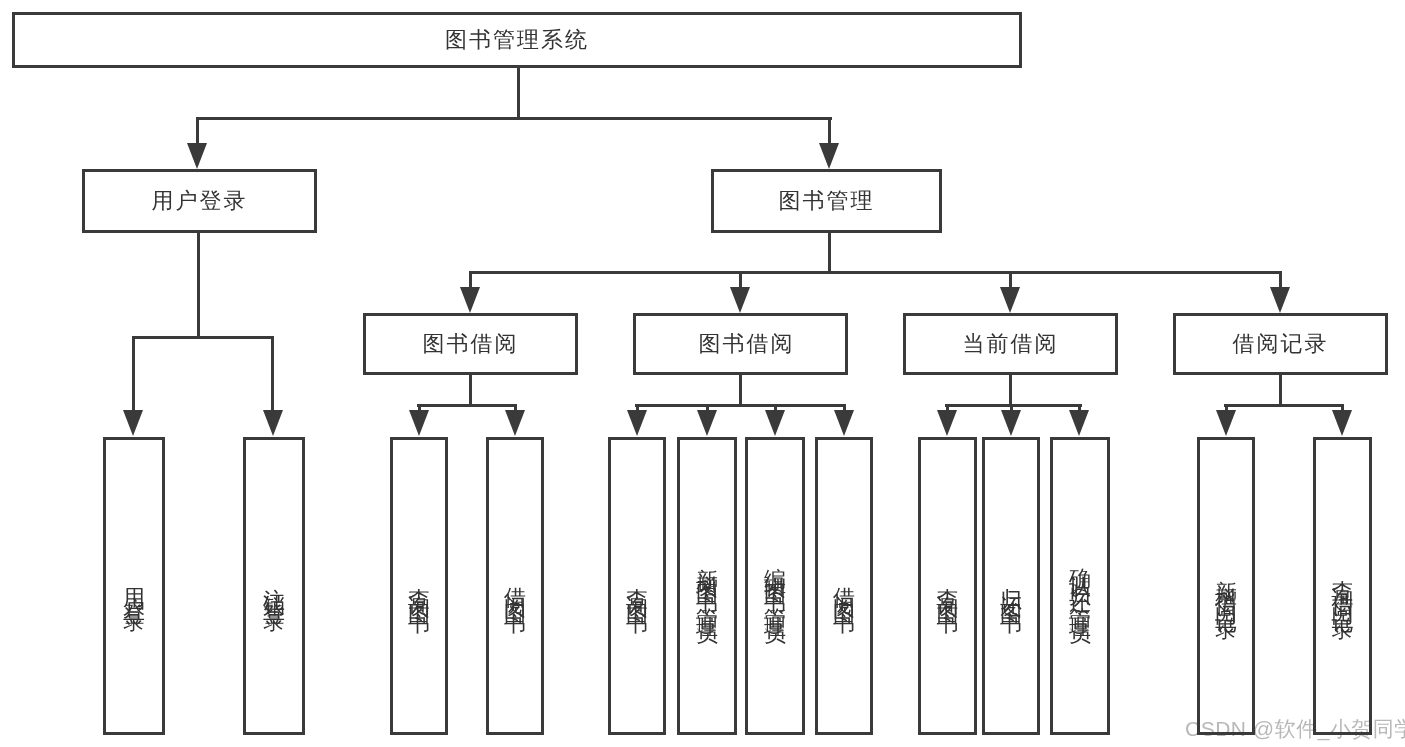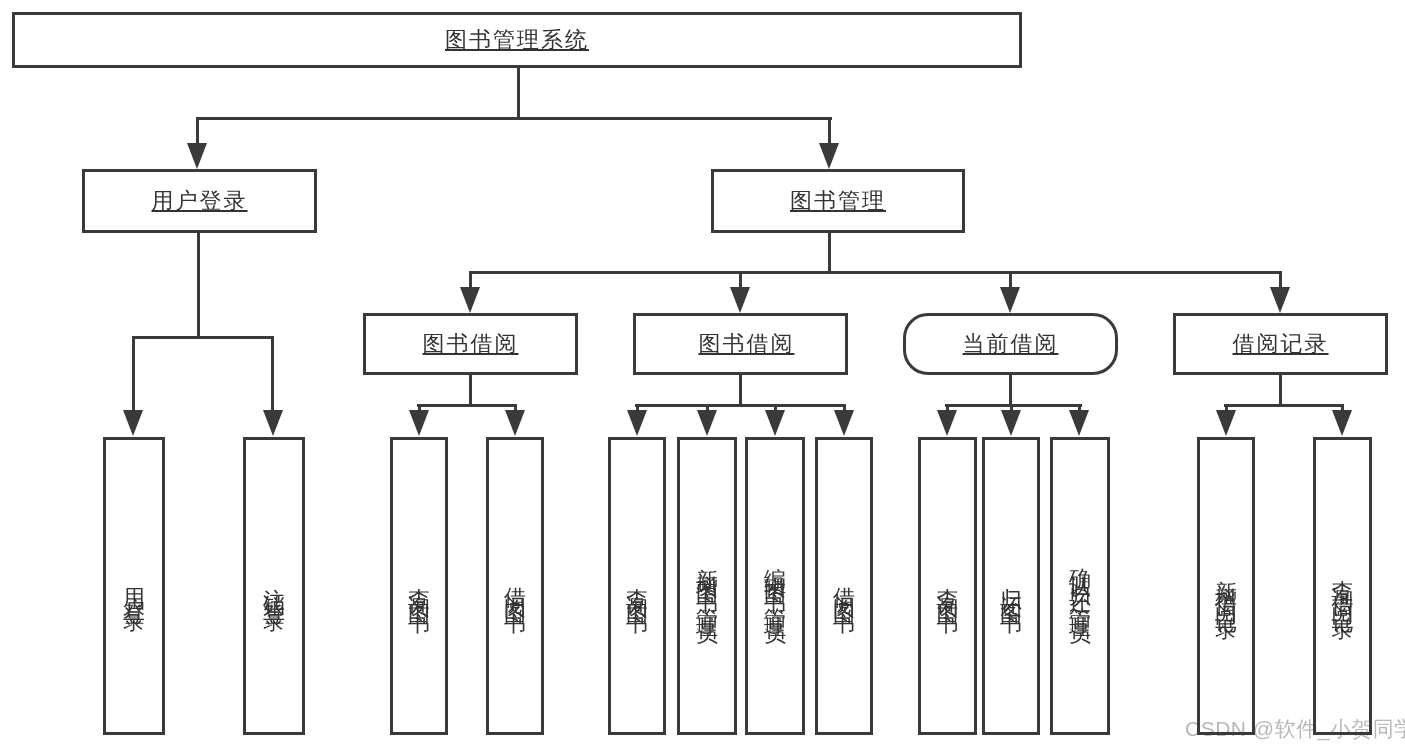--- a/index.html
+++ b/index.html
@@ -28,21 +28,20 @@
     display: flex;
     align-items: center;
     justify-content: center;
     z-index: 2;
   }
   .box .hlabel {
     font-size: 22px;
     color: var(--text);
     letter-spacing: 2px;
     white-space: nowrap;
-    text-decoration: underline;
   }
   .leaf { top: 437px; height: 298px; }
   .leaf .vtext {
     writing-mode: vertical-rl;
     text-orientation: mixed;
     font-size: 22px;
     letter-spacing: 8px;
     color: var(--text);
     line-height: 1;
     white-space: nowrap;
@@ -82,21 +81,21 @@
   <div class="vl" style="left:517px;top:66px;height:53px;"></div>
   <div class="hl" style="left:196px;top:117px;width:636px;"></div>
   <div class="vl" style="left:196px;top:117px;height:32px;"></div>
   <div class="arr" style="left:187px;top:143px;"></div>
   <div class="vl" style="left:828px;top:117px;height:32px;"></div>
   <div class="arr" style="left:819px;top:143px;"></div>
 
   <div class="box" style="left:82px;top:169px;width:235px;height:64px;">
     <span class="hlabel">用户登录</span>
   </div>
-  <div class="box" style="left:711px;top:169px;width:254px;height:64px;">
+  <div class="box" style="left:711px;top:169px;width:231px;height:64px;">
     <span class="hlabel">图书管理</span>
   </div>
 
   <div class="vl" style="left:197px;top:233px;height:106px;"></div>
   <div class="hl" style="left:132px;top:336px;width:142px;"></div>
   <div class="vl" style="left:132px;top:336px;height:78px;"></div>
   <div class="arr" style="left:123px;top:410px;"></div>
   <div class="vl" style="left:271px;top:336px;height:78px;"></div>
   <div class="arr" style="left:263px;top:410px;"></div>
 
@@ -110,21 +109,21 @@
   <div class="arr" style="left:1000px;top:287px;"></div>
   <div class="vl" style="left:1279px;top:271px;height:22px;"></div>
   <div class="arr" style="left:1270px;top:287px;"></div>
 
   <div class="box l3" style="left:363px;">
     <span class="hlabel">图书借阅</span>
   </div>
   <div class="box l3" style="left:633px;padding-left:12px;">
     <span class="hlabel">图书借阅</span>
   </div>
-  <div class="box l3" style="left:903px;border-radius:25px;">
+  <div class="box l3" style="left:903px;">
     <span class="hlabel">当前借阅</span>
   </div>
   <div class="box l3" style="left:1173px;">
     <span class="hlabel">借阅记录</span>
   </div>
 
   <div class="vl" style="left:469px;top:375px;height:32px;"></div>
   <div class="hl" style="left:417px;top:404px;width:100px;"></div>
   <div class="vl" style="left:418px;top:404px;height:12px;"></div>
   <div class="arr" style="left:409px;top:410px;"></div>

